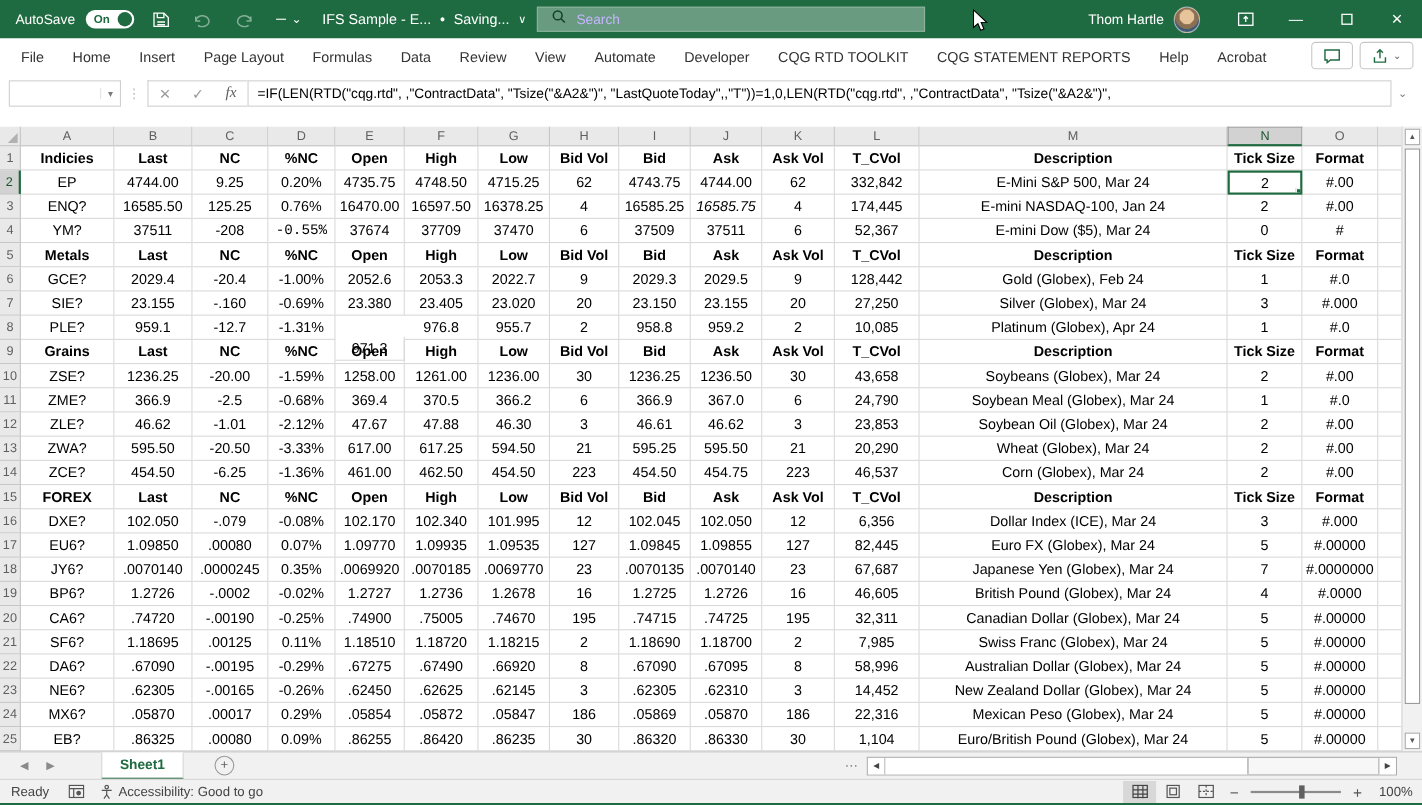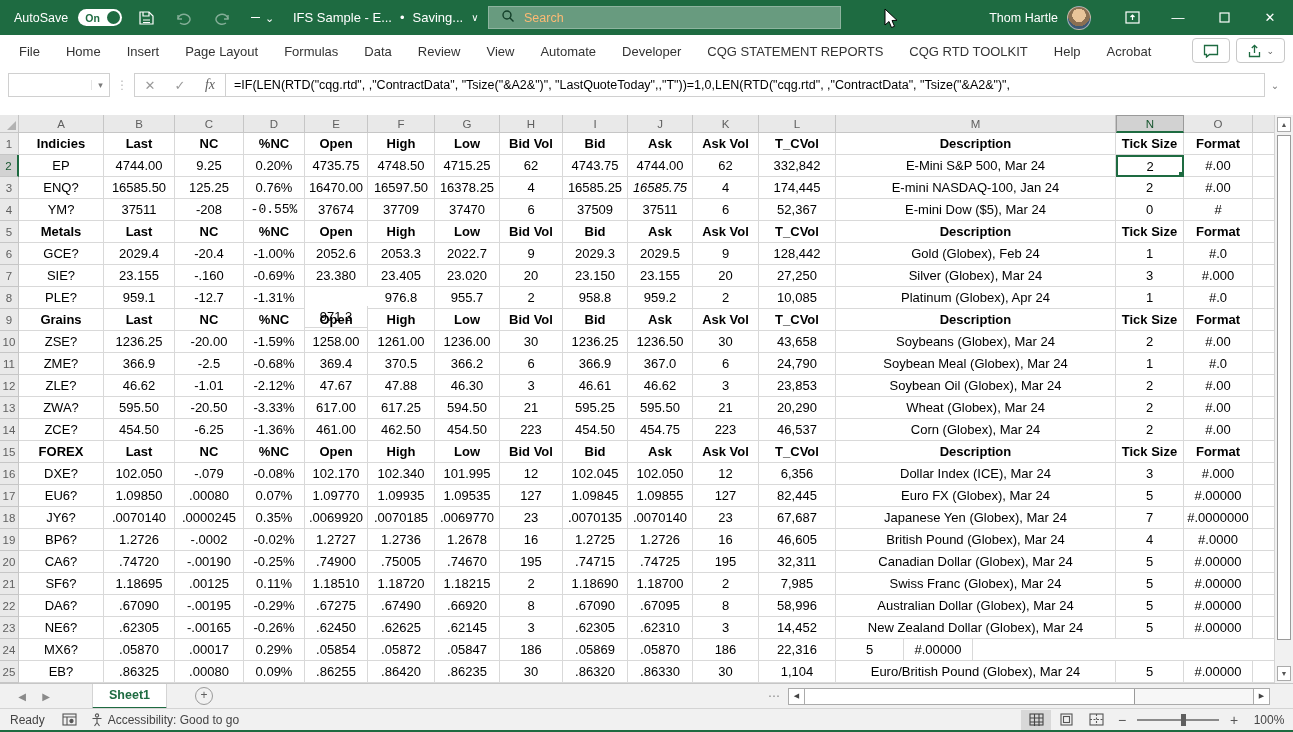--- a/index.html
+++ b/index.html
@@ -15,21 +15,21 @@
   .autosave-toggle .knob { position:absolute; right:2px; width:13px; height:13px; border-radius:50%; background:#1e6b41; }
   .tb-icon { width:28px; height:26px; display:flex; align-items:center; justify-content:center; color:#fff; font-size:15px; }
   .tb-icon.dim { opacity:.45; }
   .tb-icon svg { display:block; }
   .qat-chev { font-size:11px; letter-spacing:0; line-height:8px; text-align:center; }
   .qat-chev .bar { display:block; width:9px; border-top:1.4px solid #fff; margin:0 auto 1px; }
   .doc-title { position:absolute; left:293px; top:0; height:35px; display:flex; align-items:center; gap:8px; font-size:13px; white-space:nowrap; }
   .doc-title .chev { font-size:10px; }
   .searchbox { position:absolute; left:488px; top:6px; width:353px; height:23px; background:rgba(255,255,255,.33); border:1px solid rgba(255,255,255,.25); display:flex; align-items:center; gap:9px; padding-left:12px; cursor:text; }
   .searchbox .mag { flex:0 0 auto; }
-  .searchbox .ph { font-size:12.5px; color:#fdba74; }
+  .searchbox .ph { font-size:12.5px; color:#c4b5fd; }
   .tb-right { position:absolute; right:0; top:0; height:35px; display:flex; align-items:center; }
   .user-name { font-size:12.5px; margin-right:9px; }
   .avatar { width:24px; height:24px; border-radius:50%; background:radial-gradient(circle at 50% 38%, #e8c49a 0 38%, #8a6f52 39% 62%, #3e5a74 63% 100%); border:1px solid rgba(255,255,255,.5); margin-right:18px; cursor:pointer; }
   .win-btn { width:46px; height:35px; display:flex; align-items:center; justify-content:center; font-size:13px; cursor:pointer; }
 
   
   .ribbon { position:absolute; left:0; top:35px; width:1293px; height:32px; background:#fff; display:flex; align-items:center; }
   .ribbon-tabs { display:flex; align-items:center; height:100%; padding-left:6px; }
   .ribbon-tab { padding:0 13px; font-size:13px; color:#333; height:100%; display:flex; align-items:center; cursor:pointer; white-space:nowrap; }
   .ribbon-right { position:absolute; right:8px; top:3px; display:flex; gap:6px; }
@@ -167,22 +167,22 @@
       <span class="ribbon-tab">File</span>
       <span class="ribbon-tab">Home</span>
       <span class="ribbon-tab">Insert</span>
       <span class="ribbon-tab">Page Layout</span>
       <span class="ribbon-tab">Formulas</span>
       <span class="ribbon-tab">Data</span>
       <span class="ribbon-tab">Review</span>
       <span class="ribbon-tab">View</span>
       <span class="ribbon-tab">Automate</span>
       <span class="ribbon-tab">Developer</span>
+      <span class="ribbon-tab">CQG RTD TOOLKIT</span>
       <span class="ribbon-tab">CQG STATEMENT REPORTS</span>
-      <span class="ribbon-tab">CQG RTD TOOLKIT</span>
       <span class="ribbon-tab">Help</span>
       <span class="ribbon-tab">Acrobat</span>
     </div>
   <div class="ribbon-right">
     <span class="rb-btn">
       <svg width="16" height="14" viewBox="0 0 16 14" fill="none" stroke="#1e6b41" stroke-width="1.3">
         <path d="M1.5 1.5 h13 v9 h-8 l-3 2.5 v-2.5 h-2 z"></path>
       </svg>
     </span>
     <span class="rb-btn">
@@ -678,20 +678,21 @@
       <div class="cell" style="width: 69px; height: 22px;">.00017</div>
       <div class="cell" style="width: 61px; height: 22px;">0.29%</div>
       <div class="cell" style="width: 63px; height: 22px;">.05854</div>
       <div class="cell" style="width: 67px; height: 22px;">.05872</div>
       <div class="cell" style="width: 65px; height: 22px;">.05847</div>
       <div class="cell" style="width: 63px; height: 22px;">186</div>
       <div class="cell" style="width: 65px; height: 22px;">.05869</div>
       <div class="cell" style="width: 65px; height: 22px;">.05870</div>
       <div class="cell" style="width: 66px; height: 22px;">186</div>
       <div class="cell" style="width: 77px; height: 22px;">22,316</div>
+      <div class="cell" style="width: 280px; height: 22px;">Mexican Peso (Globex), Mar 24</div>
       <div class="cell" style="width: 68px; height: 22px;">5</div>
       <div class="cell" style="width: 69px; height: 22px;">#.00000</div>
       <div class="stub"></div>
     </div>
     <div class="grow data-row">
       <div class="rowhdr">25</div>
       <div class="cell" style="width: 85px; height: 22px;">EB?</div>
       <div class="cell" style="width: 71px; height: 22px;">.86325</div>
       <div class="cell" style="width: 69px; height: 22px;">.00080</div>
       <div class="cell" style="width: 61px; height: 22px;">0.09%</div>

